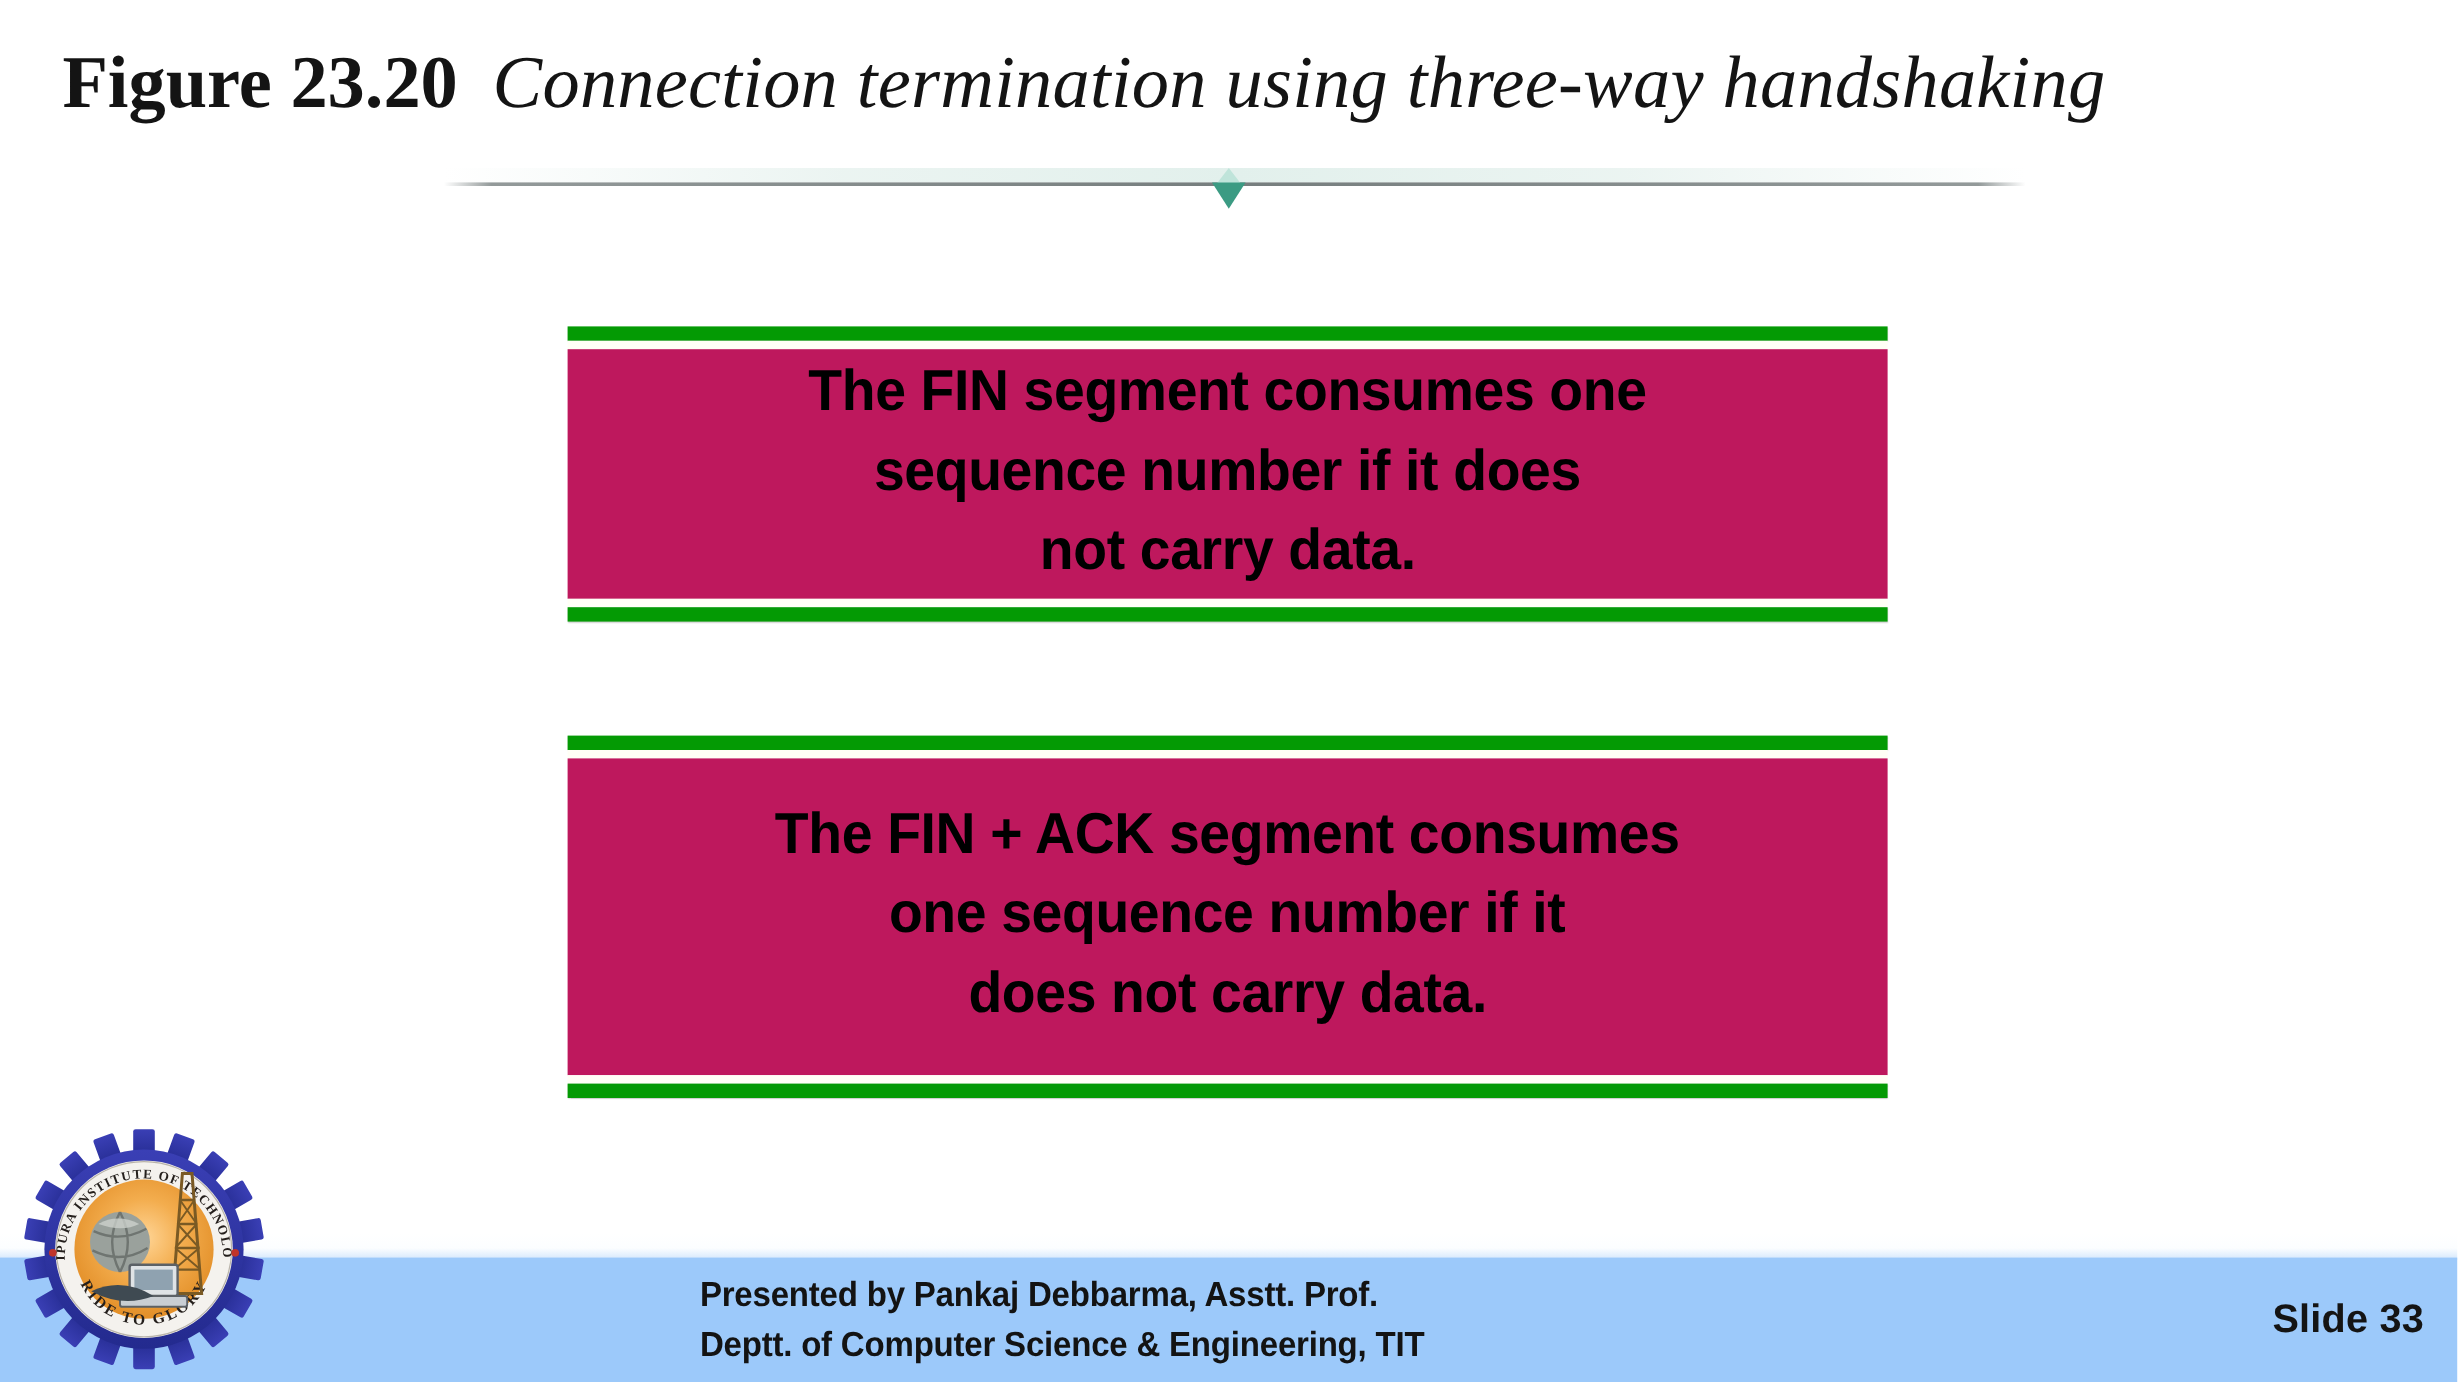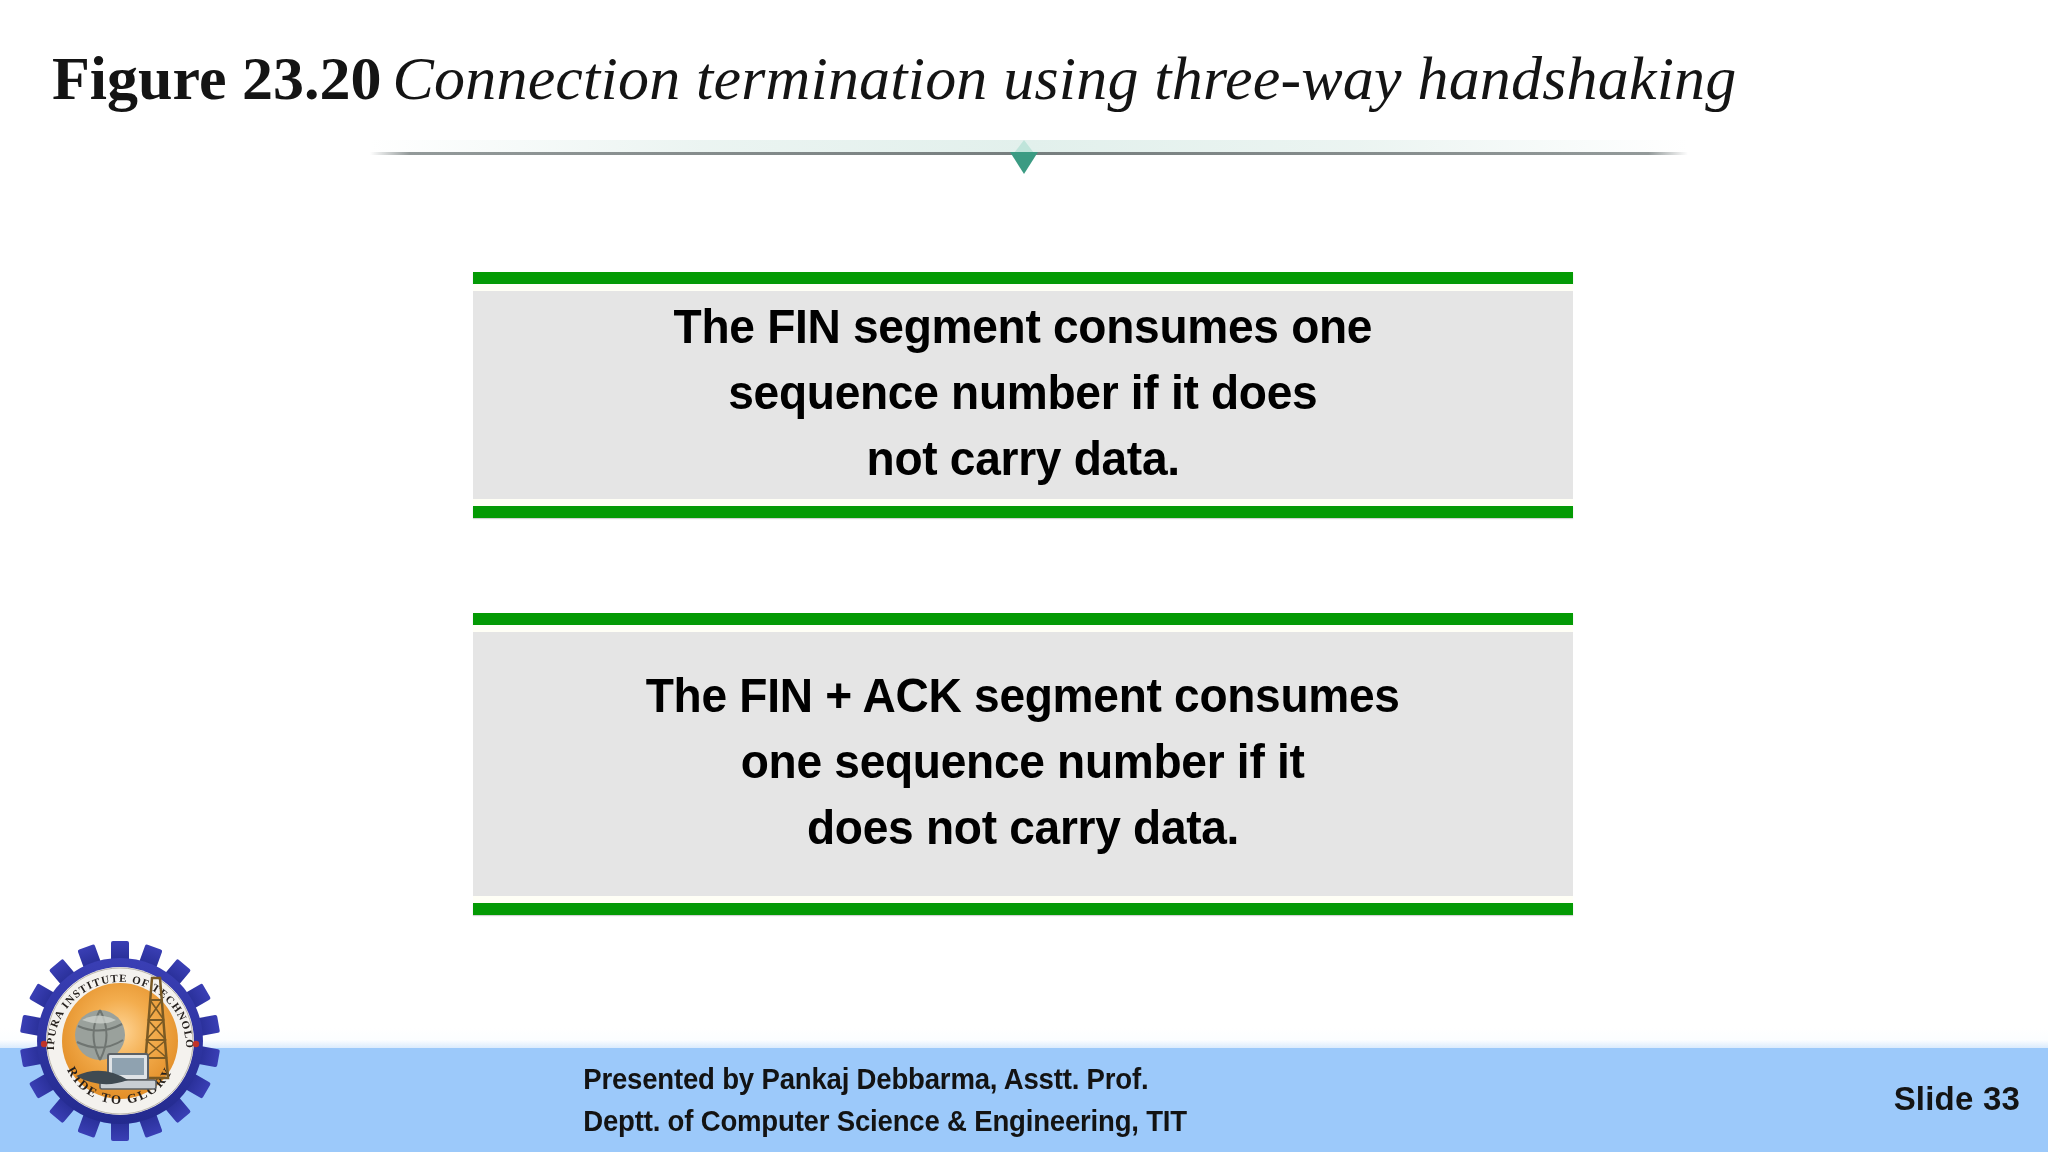--- a/index.html
+++ b/index.html
@@ -18,40 +18,40 @@
   }
 
   
   .title-block {
     position: absolute;
     left: 52px;
     top: 24px;
     width: 1960px;
     height: 90px;
     display: flex;
-    align-items: flex-end;
+    align-items: center;
     white-space: nowrap;
   }
 
   .title-figure {
     font-family: "Liberation Serif", "DejaVu Serif", serif;
     font-weight: bold;
     font-style: normal;
     font-size: 62px;
     color: #141414;
     letter-spacing: 0px;
   }
 
   .title-caption {
     font-family: "Liberation Serif", "DejaVu Serif", serif;
     font-weight: normal;
     font-style: italic;
     font-size: 62px;
     color: #141414;
-    margin-left: 11px;
+    margin-left: 29px;
     letter-spacing: 0.2px;
   }
 
   
   .divider-wrap {
     position: absolute;
     left: 370px;
     top: 140px;
     width: 1318px;
     height: 40px;
@@ -122,21 +122,21 @@
     box-shadow: 0 1px 1px rgba(0,0,0,0.18);
   }
 
   .callout-gap {
     height: 7px;
     background: #fffff6;
   }
 
   .callout-body {
     width: 100%;
-    background: #e5e5e5;
+    background: #be185d;
     display: flex;
     flex-direction: column;
     align-items: center;
     justify-content: center;
     box-sizing: border-box;
     padding: 14px 26px 18px 26px;
   }
 
   .callout-line {
     font-family: "Liberation Sans Narrow", "Liberation Sans", sans-serif;

